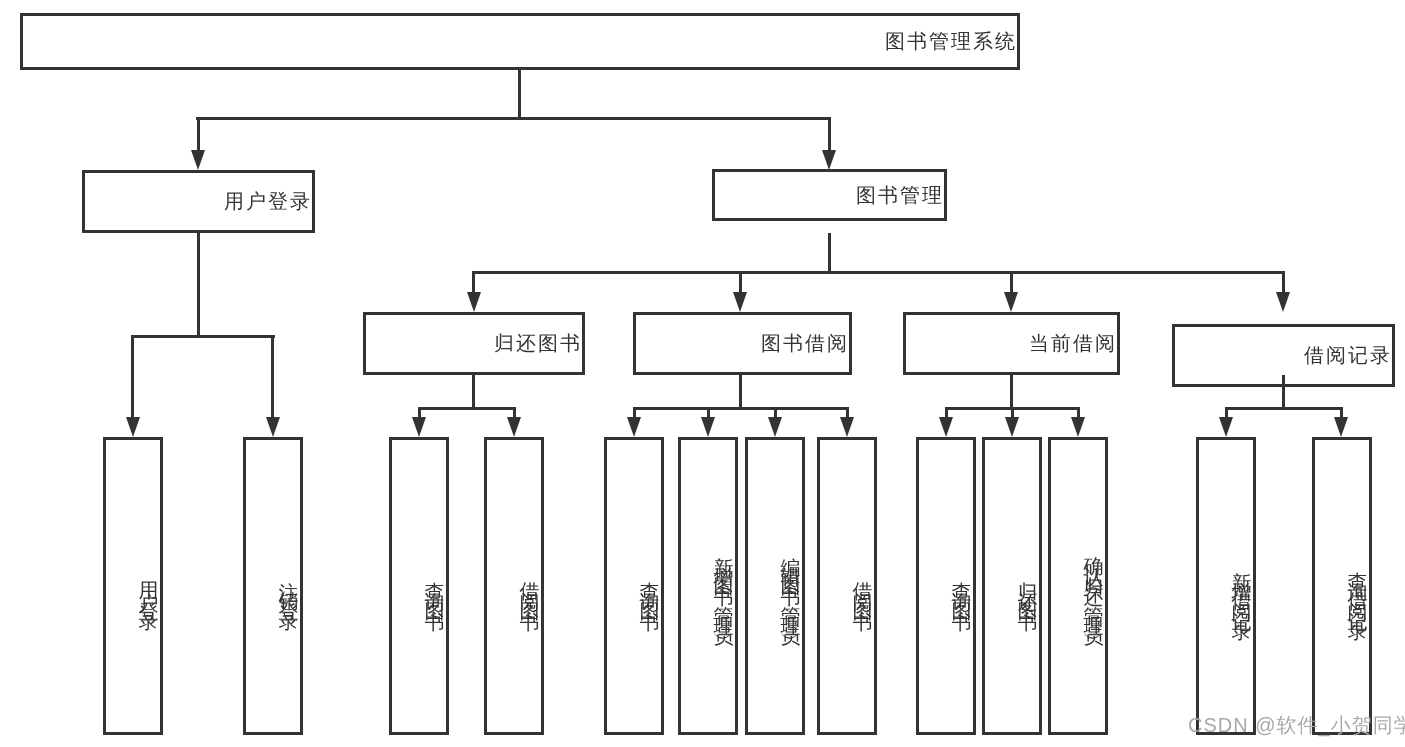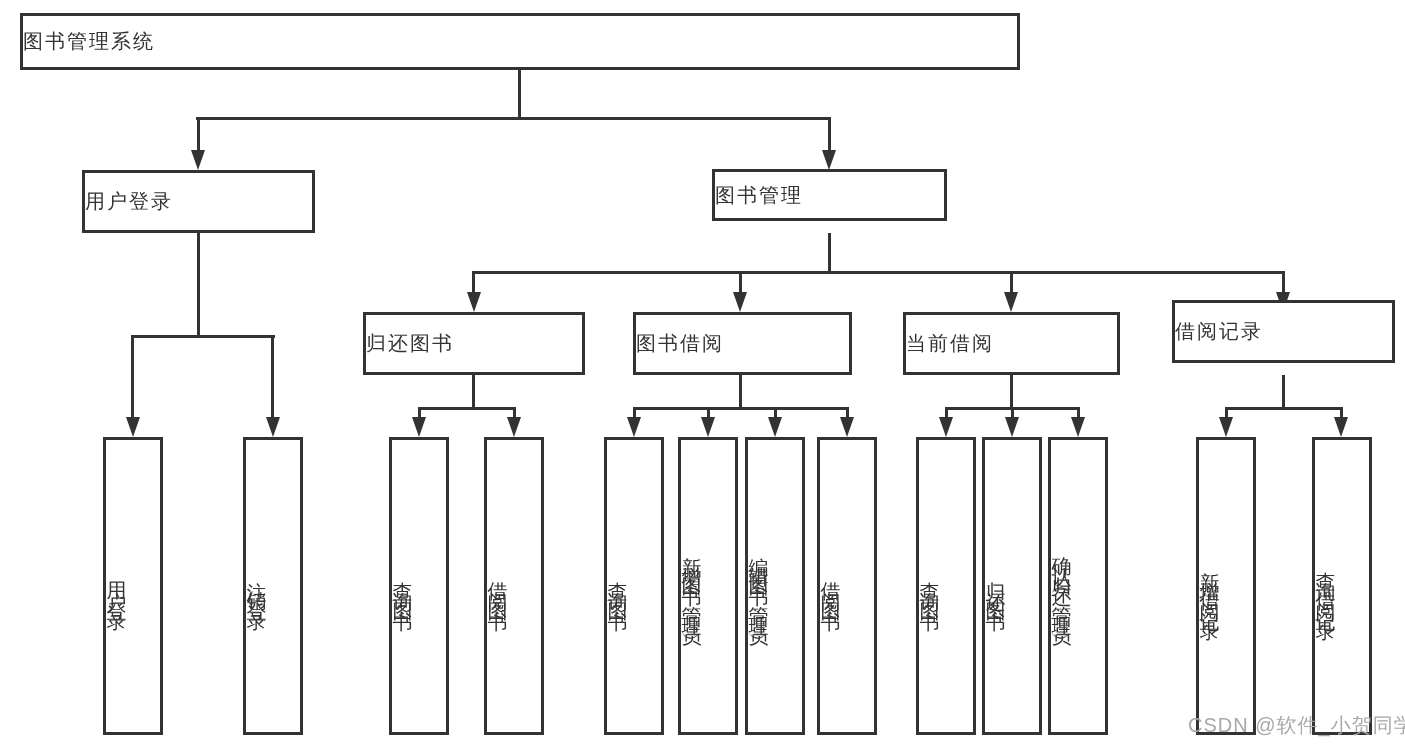--- a/index.html
+++ b/index.html
@@ -6,21 +6,21 @@
   #canvas {
     position:relative; width:1405px; height:747px; overflow:hidden;
     background:var(--box-bg,#fff);
     font-family:"Liberation Sans","DejaVu Sans",sans-serif;
     color:var(--text,#333);
   }
   .box {
     position:absolute; box-sizing:border-box;
     border:3px solid var(--line,#333);
     background:var(--box-bg,#fff);
-    display:flex; align-items:center; justify-content:flex-start;
+    display:flex; align-items:center; justify-content:flex-end;
     font-size:20px; letter-spacing:2px; color:var(--text,#333);
   }
   .leaf span {
     writing-mode:vertical-rl; text-orientation:mixed;
     letter-spacing:10px; line-height:1.1;
   }
   .vl, .hl { position:absolute; background:var(--line,#333); }
   .vl { width:3px; }
   .hl { height:3px; }
   .ah {
@@ -83,21 +83,21 @@
 
   <div class="box" style="left:363px; top:312px; width:222px; height:63px;">
     <span>归还图书</span>
   </div>
   <div class="box" style="left:633px; top:312px; width:219px; height:63px;">
     <span>图书借阅</span>
   </div>
   <div class="box" style="left:903px; top:312px; width:217px; height:63px;">
     <span>当前借阅</span>
   </div>
-  <div class="box" style="left:1172px; top:300px; width:223px; height:63px;">
+  <div class="box" style="left:1172px; top:324px; width:223px; height:63px;">
     <span>借阅记录</span>
   </div>
 
   <div>
     <span class="vl" style="left:472px; top:375px; height:34px;"></span>
     <span class="hl" style="left:418px; top:407px; width:98px;"></span>
     <span class="vl" style="left:418px; top:407px; height:12px;"></span>
     <span class="ah" style="left:412px; top:417px;"></span>
     <span class="vl" style="left:513px; top:407px; height:12px;"></span>
     <span class="ah" style="left:507px; top:417px;"></span>

